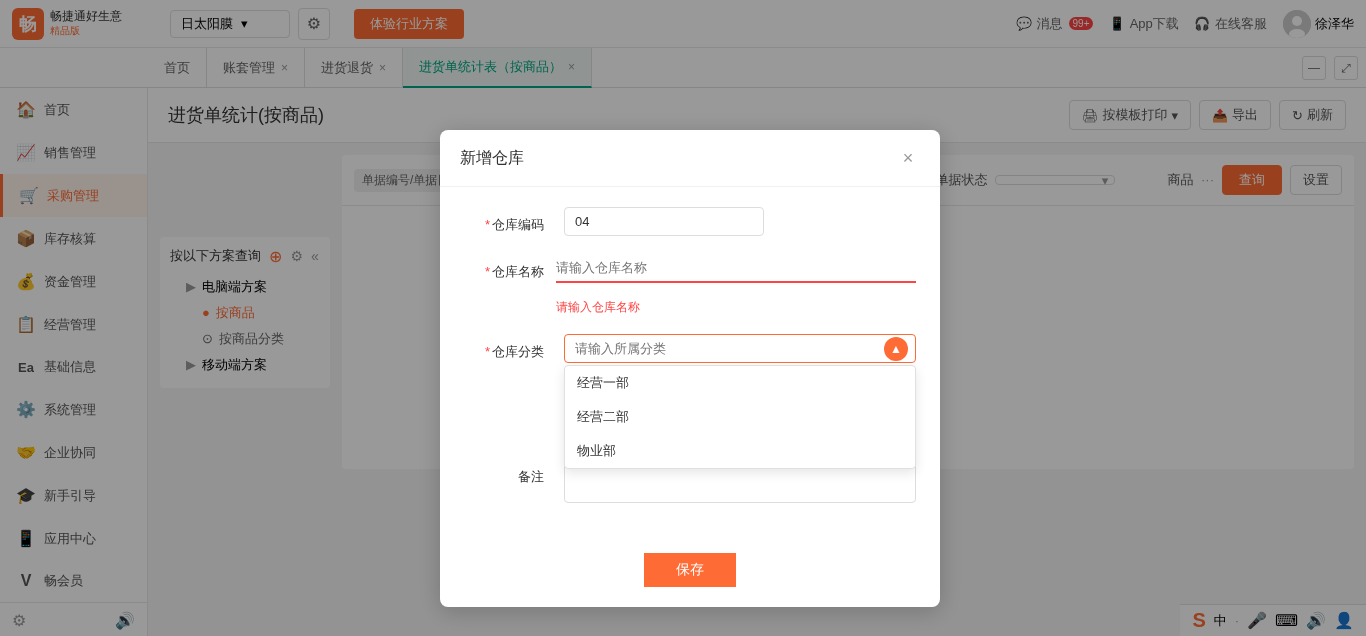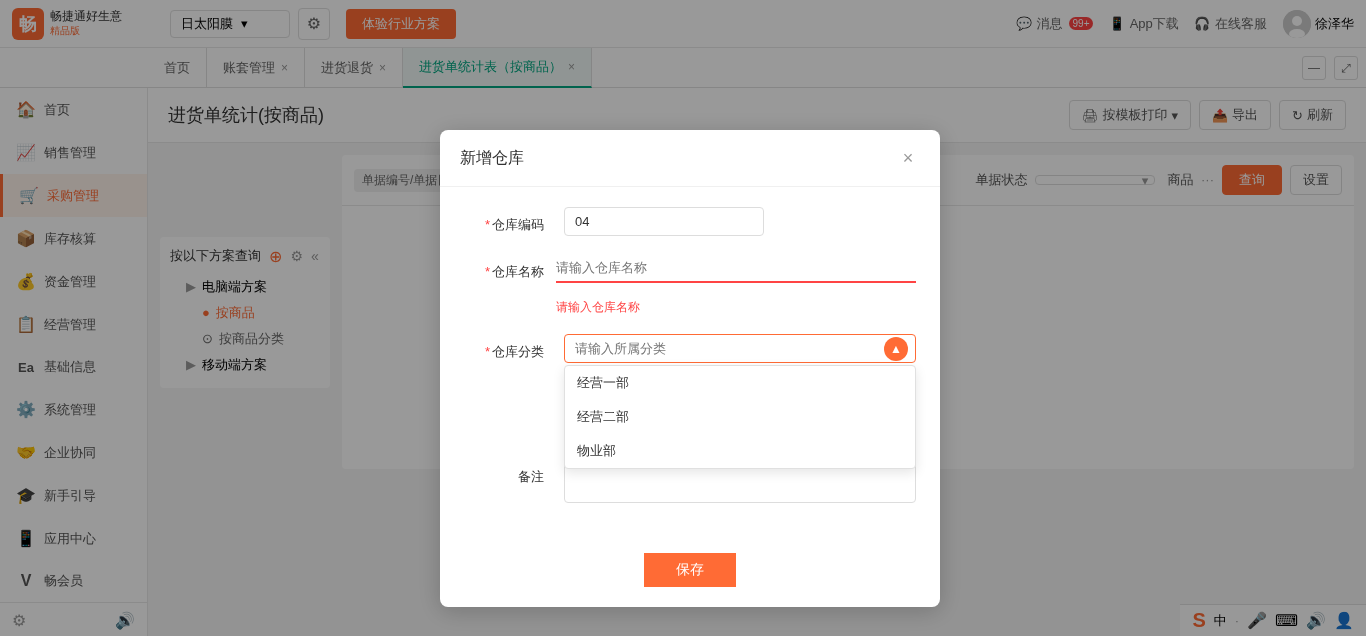--- a/index.html
+++ b/index.html
@@ -51,21 +51,21 @@
       color: #666; font-size: 16px;
     }
     .trial-btn {
       background: #ff6b35;
       color: #fff;
       border: none;
       border-radius: 4px;
       padding: 6px 16px;
       cursor: pointer;
       font-size: 13px;
-      margin-left: 16px;
+      margin-left: 24px;
     }
     .header-right {
       display: flex; align-items: center; gap: 16px;
       margin-left: auto;
     }
     .header-icon-item {
       display: flex; align-items: center; gap: 4px;
       cursor: pointer; color: #666; font-size: 13px;
     }
     .badge {
@@ -539,21 +539,21 @@
           <div class="filter-tag">
             <span>备注</span>
           </div>
 
           <div style="margin-left:auto; display:flex; align-items:center; gap:8px;">
             <span style="color:#555;">单据状态</span>
             <div style="border:1px solid #ddd; border-radius:4px; padding:4px 24px 4px 8px; position:relative; width:120px;">
               <span style="position:absolute;right:6px;top:50%;transform:translateY(-50%);color:#999;">▾</span>
             </div>
             <div style="margin-left:4px;">
-              <span style="color:#555;">商品</span>
+              <span style="color:#555;margin-left:40px;">商品</span>
               <span style="cursor:pointer; color:#999; margin-left:4px;">···</span>
             </div>
             <button class="action-btn primary" style="padding:5px 16px; border-radius:4px; font-size:13px;">查询</button>
             <button class="action-btn" style="padding:5px 12px;">设置</button>
           </div>
         </div>
 
         <div class="bottom-hint" style="padding:60px 20px;">
           <svg width="120" height="80" viewBox="0 0 120 80">
             <ellipse cx="60" cy="60" rx="50" ry="15" fill="#f0e0d0" opacity="0.5"></ellipse>

